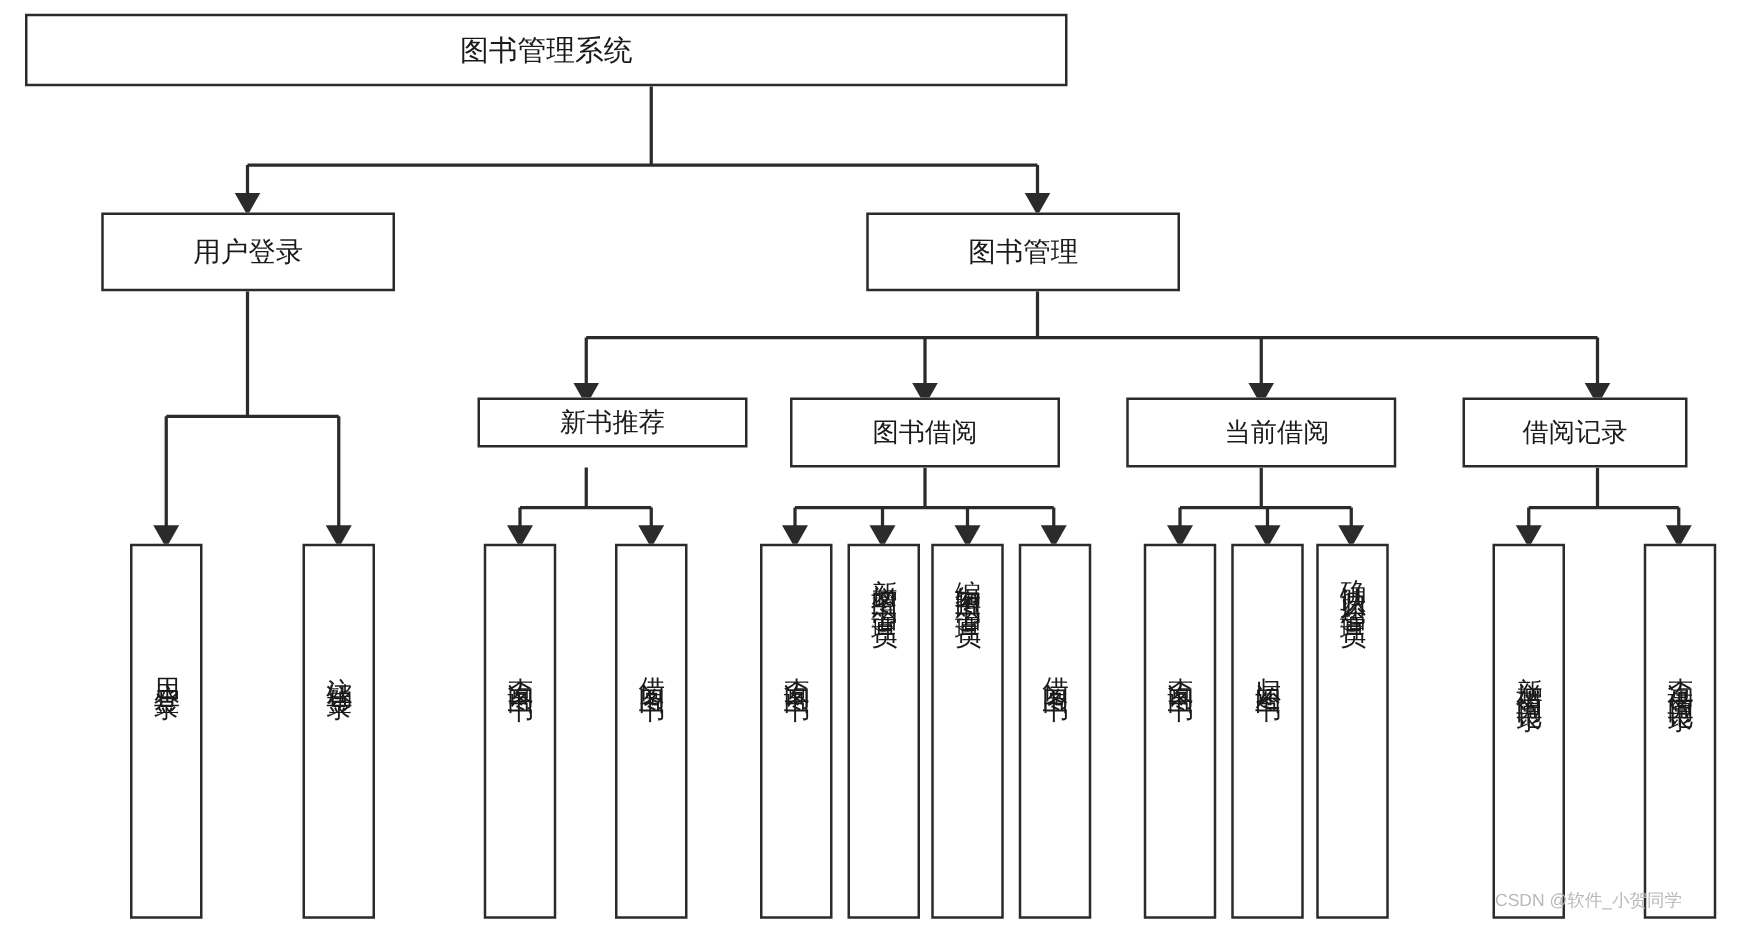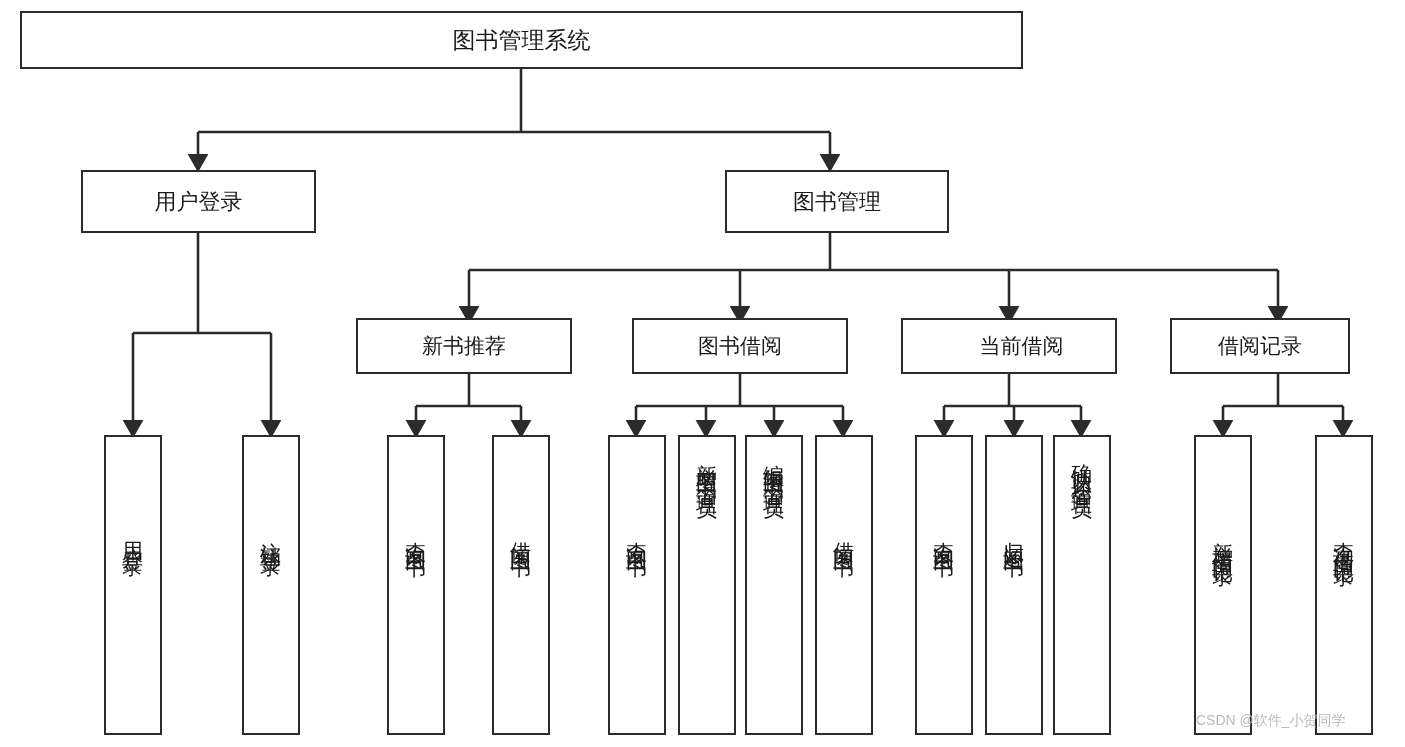--- a/index.html
+++ b/index.html
@@ -121,32 +121,32 @@
       <path d="M1014,406 L1014,424" marker-end="url(#arrow)"></path>
       <path d="M1081,406 L1081,424" marker-end="url(#arrow)"></path>
 
       <path d="M1278,374 L1278,406"></path>
       <path d="M1223,406 L1343,406"></path>
       <path d="M1223,406 L1223,424" marker-end="url(#arrow)"></path>
       <path d="M1343,406 L1343,424" marker-end="url(#arrow)"></path>
     </g>
   </svg>
 
-  <div class="node root" style="left:20px; top:11px; width:1003px; height:58px;">
+  <div class="node root" style="left:20px; top:11px; width:834px; height:58px;">
     <span>图书管理系统</span>
   </div>
 
   <div class="node level2" style="left:81px; top:170px; width:235px; height:63px;">
     <span>用户登录</span>
   </div>
-  <div class="node level2" style="left:725px; top:170px; width:224px; height:63px;">
+  <div class="node level2" style="left:693px; top:170px; width:251px; height:63px;">
     <span>图书管理</span>
   </div>
 
-  <div class="node level3" style="left:356px; top:318px; width:216px; height:56px;">
+  <div class="node level3" style="left:382px; top:318px; width:216px; height:40px;">
     <span>新书推荐</span>
   </div>
   <div class="node level3" style="left:632px; top:318px; width:216px; height:56px;font-family:Liberation Serif, serif;">
     <span>图书借阅</span>
   </div>
   <div class="node level3" style="left:901px; top:318px; width:216px; height:56px;padding-left:25px;">
     <span>当前借阅</span>
   </div>
   <div class="node level3" style="left:1170px; top:318px; width:180px; height:56px;text-align:right;">
     <span>借阅记录</span>

